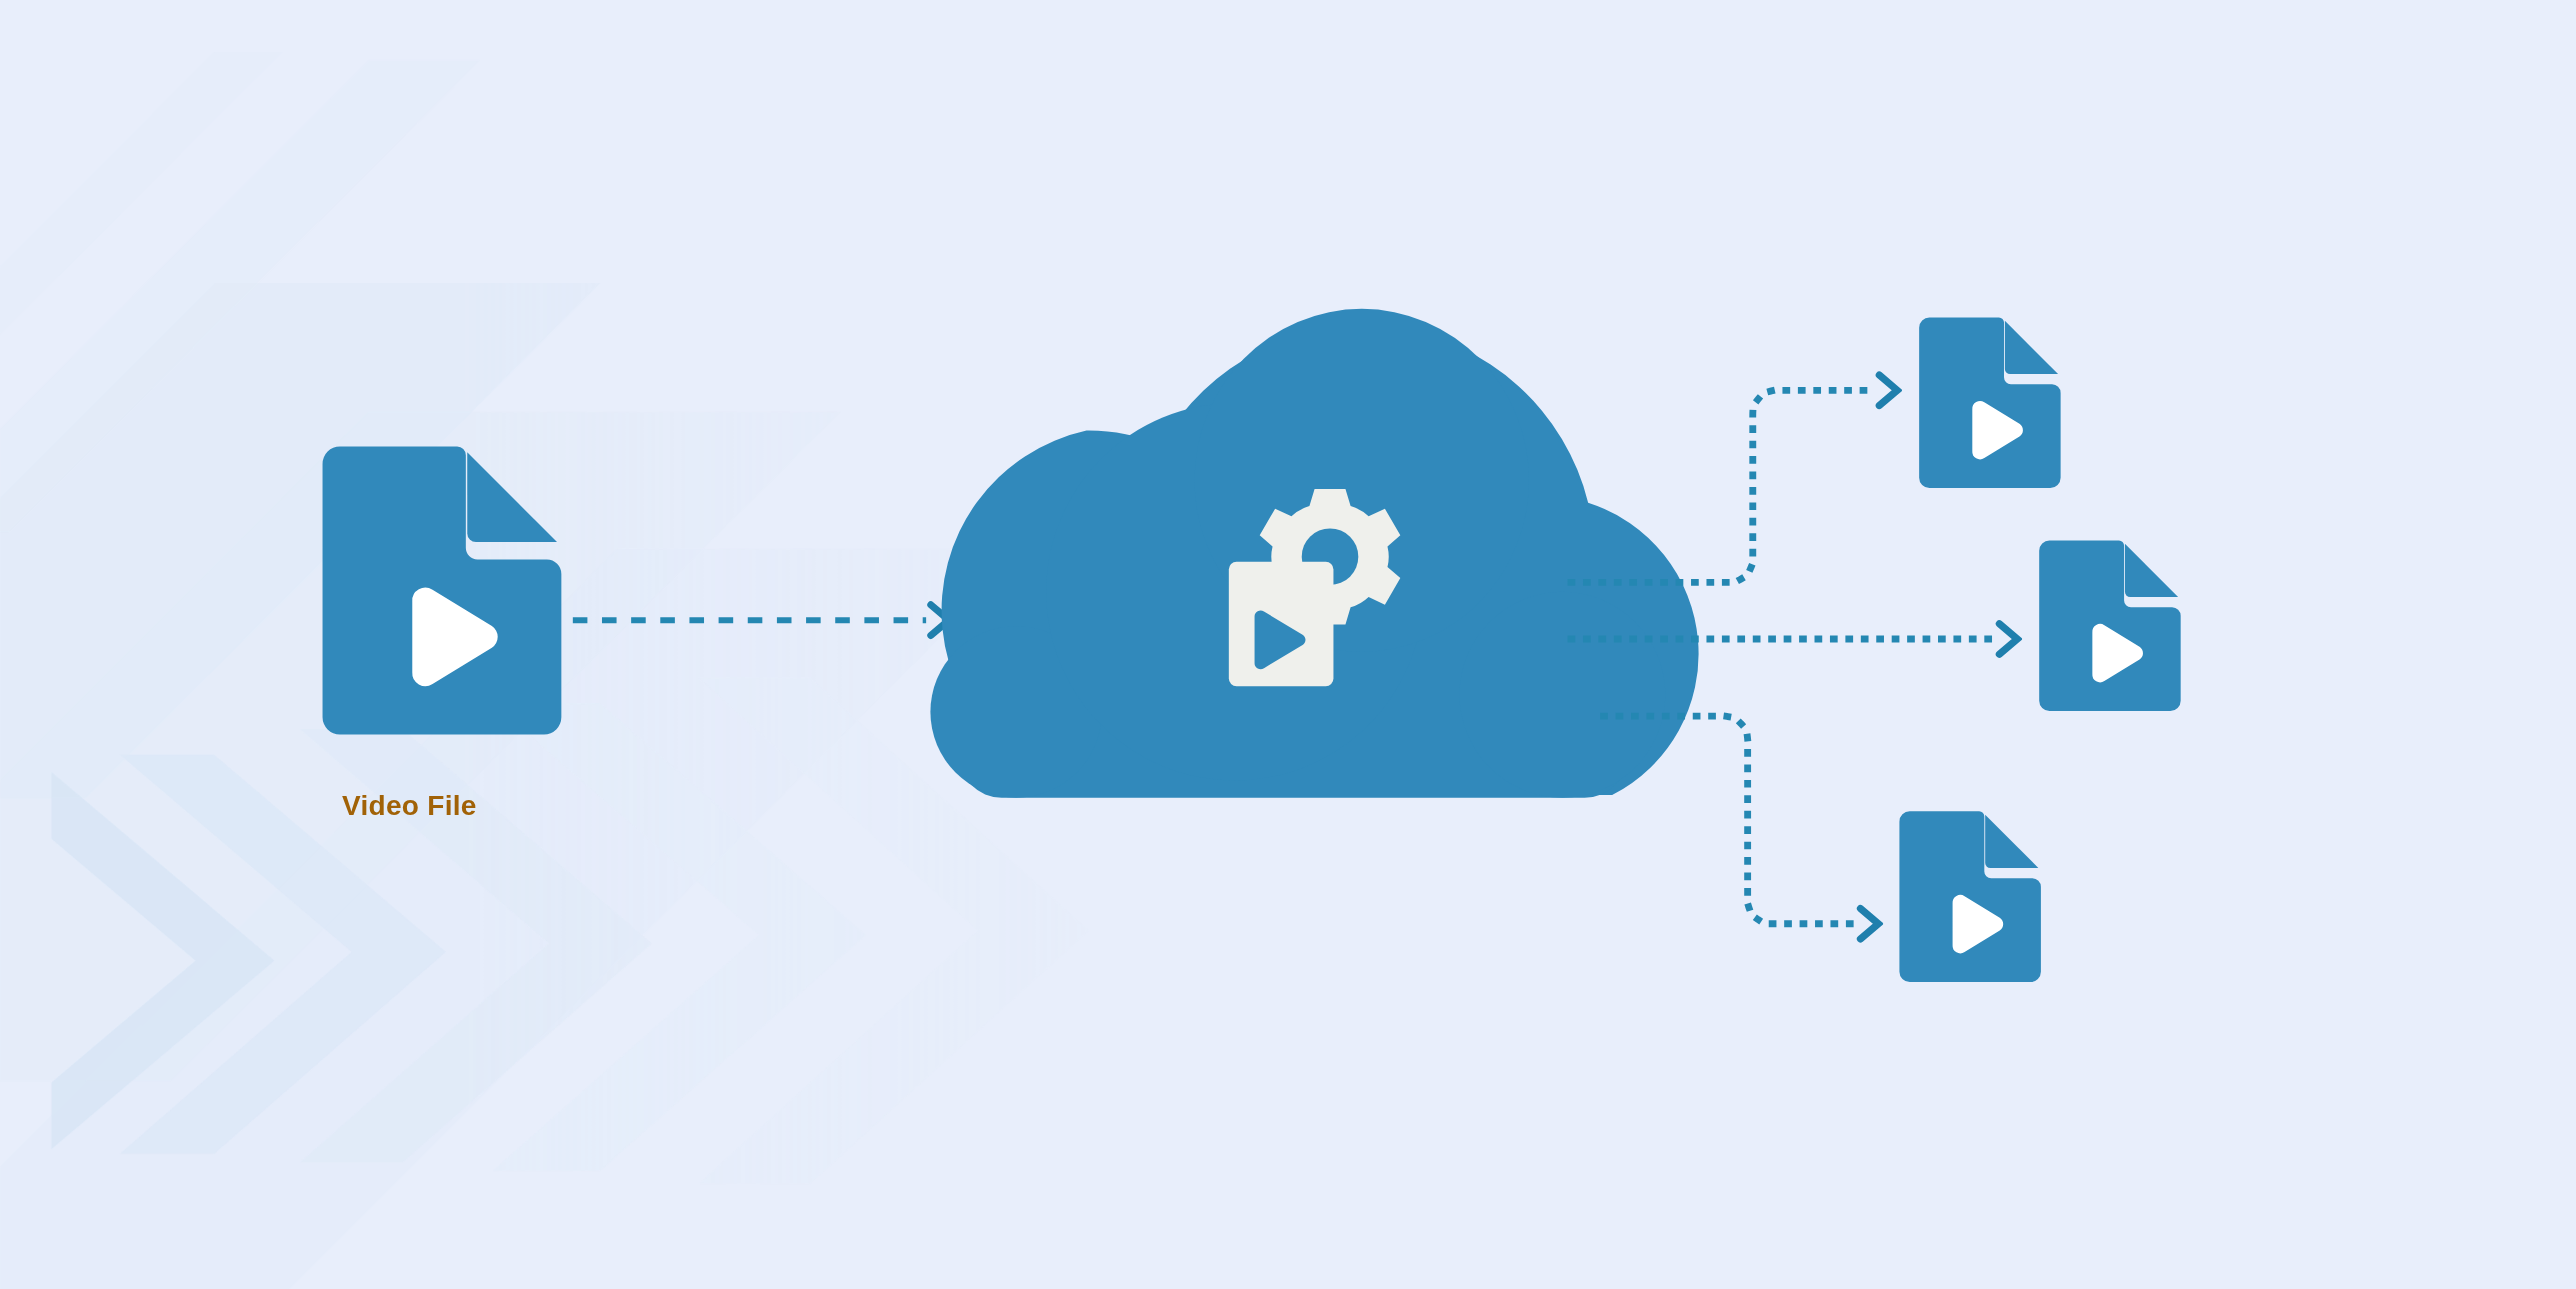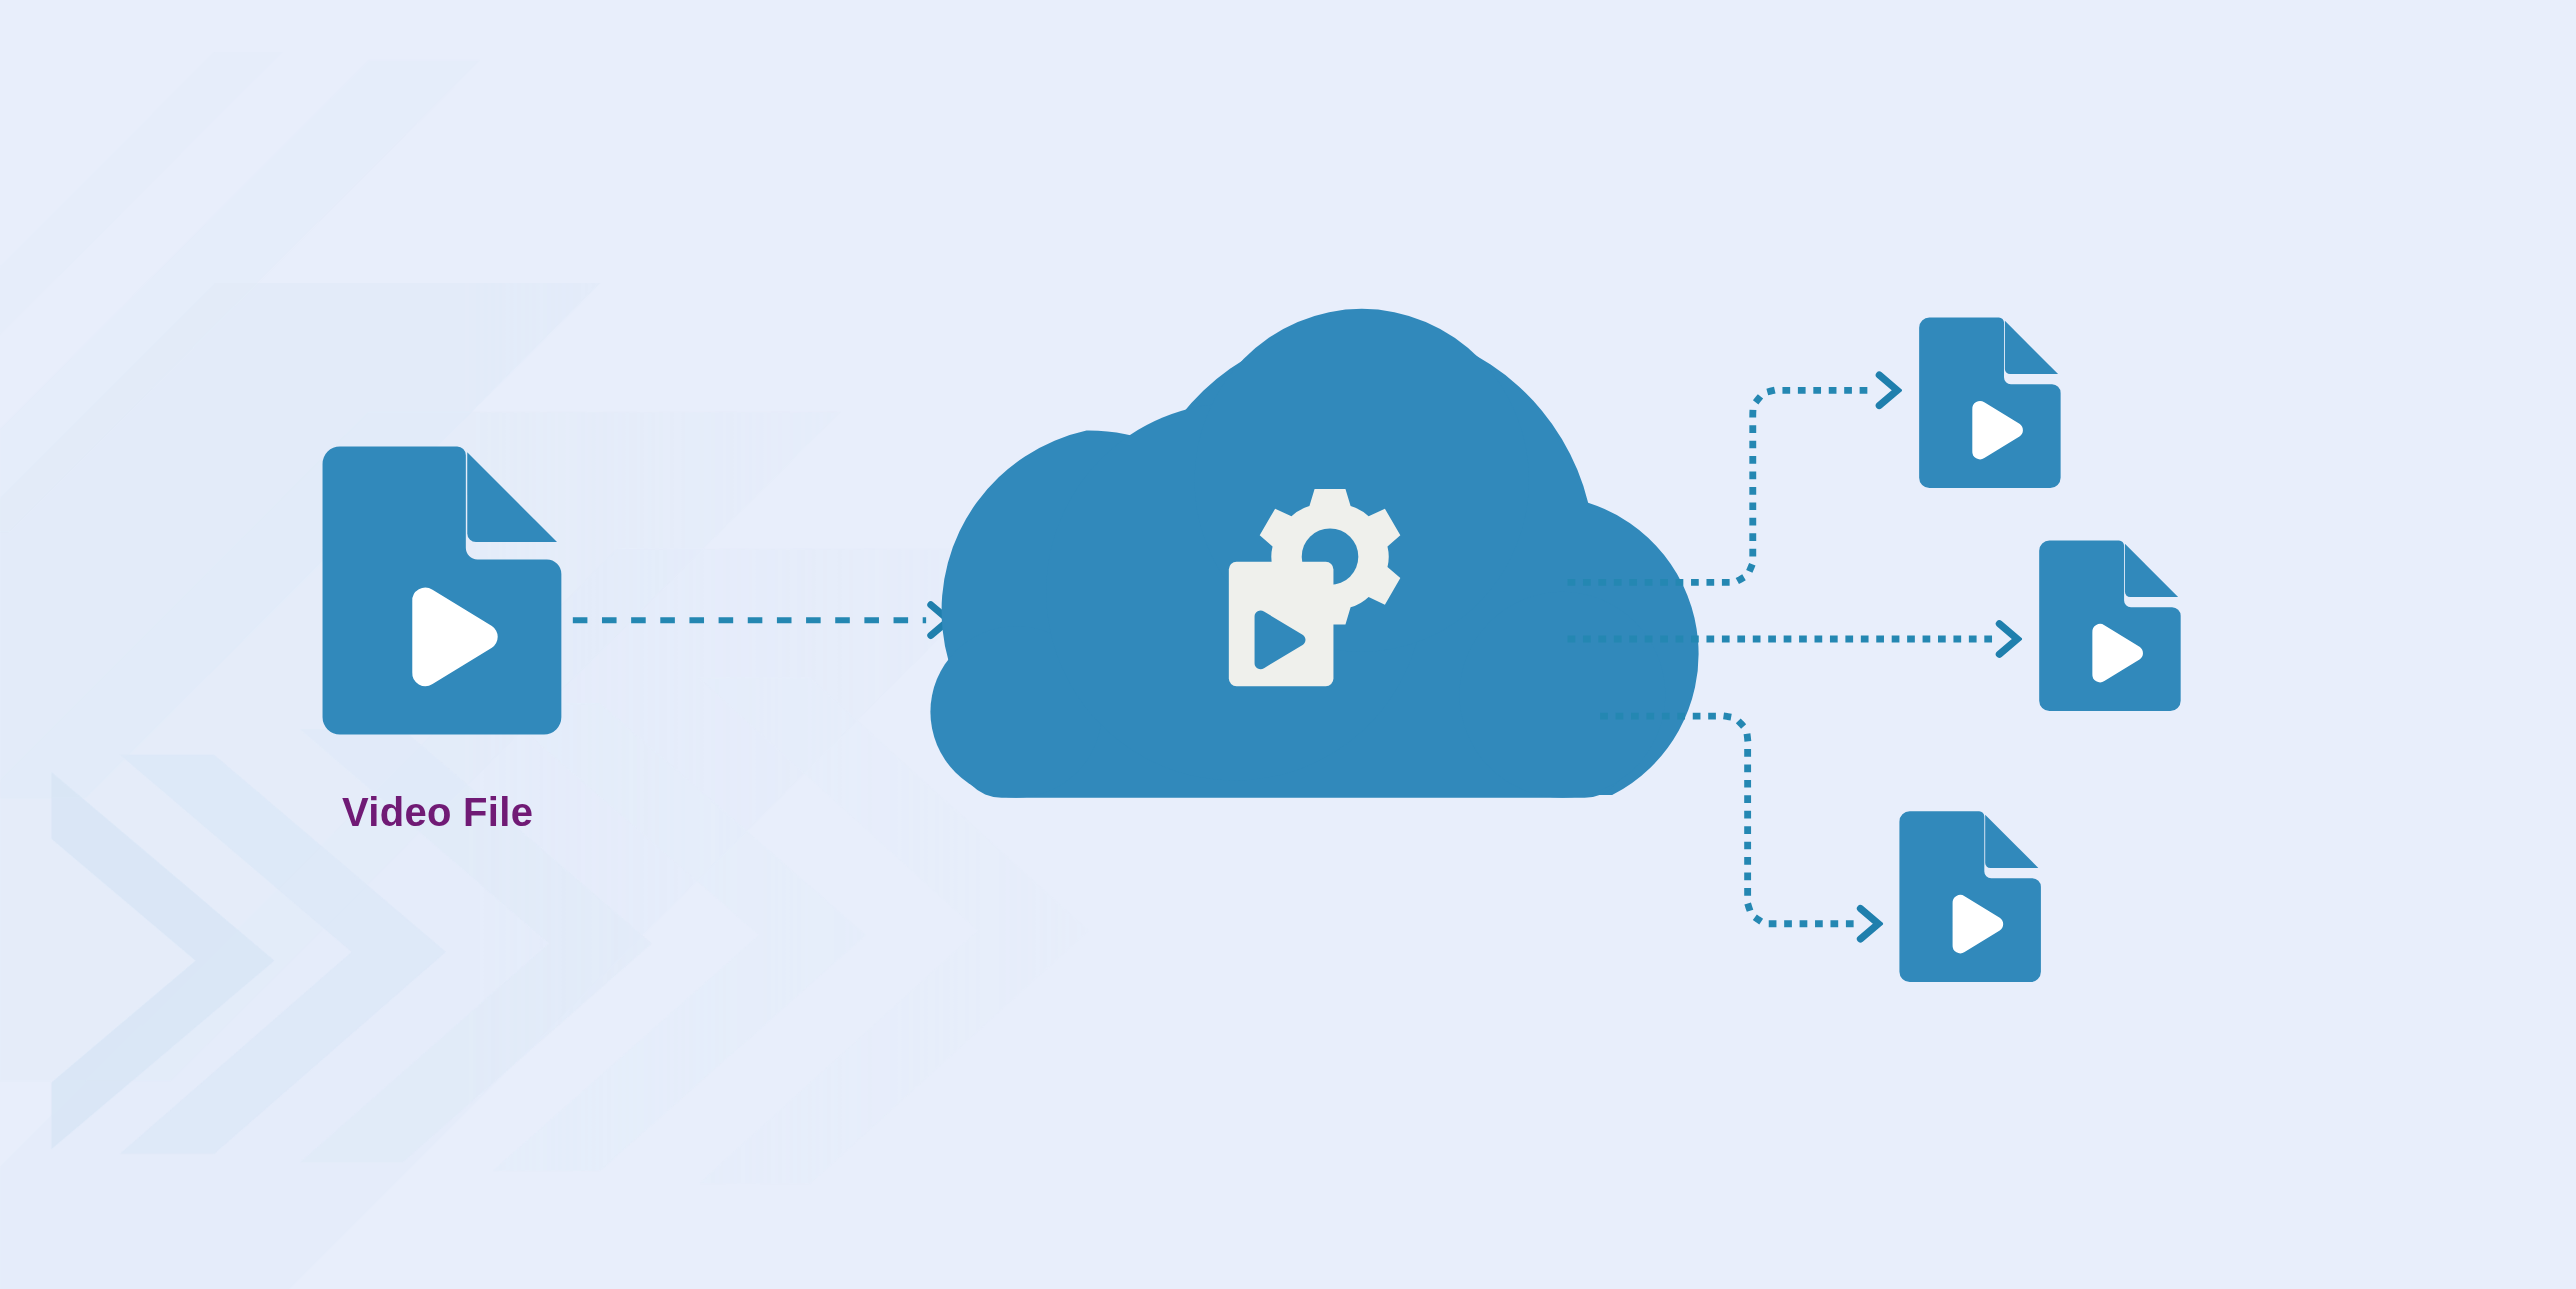--- a/index.html
+++ b/index.html
@@ -26,23 +26,23 @@
 
   .caption {
     position:absolute;
     z-index:3;
     font-weight:bold;
     white-space:nowrap;
     font-family:"Liberation Sans", sans-serif;
   }
   #video-file-caption {
     left:342px; top:790px;
-    font-size:40px;
+    font-size:28px;
     letter-spacing:0.3px;
-    color:#701a75;
+    color:#a16207;
   }
 </style>
 </head>
 <body>
 
 <div id="stage">
 
   <svg id="watermark-layer" class="layer" viewBox="0 0 3004 1504" aria-hidden="true">
     <defs>
       <clipPath id="wmClip">

